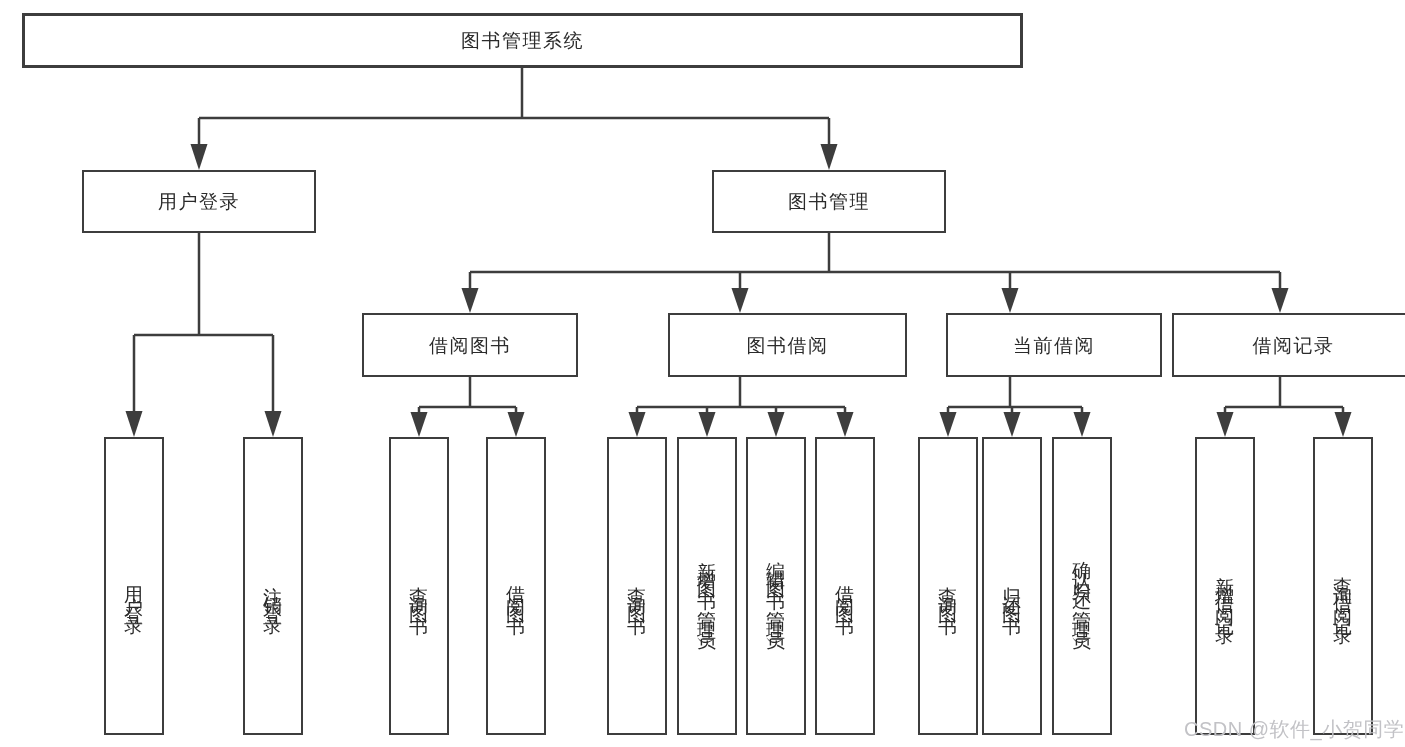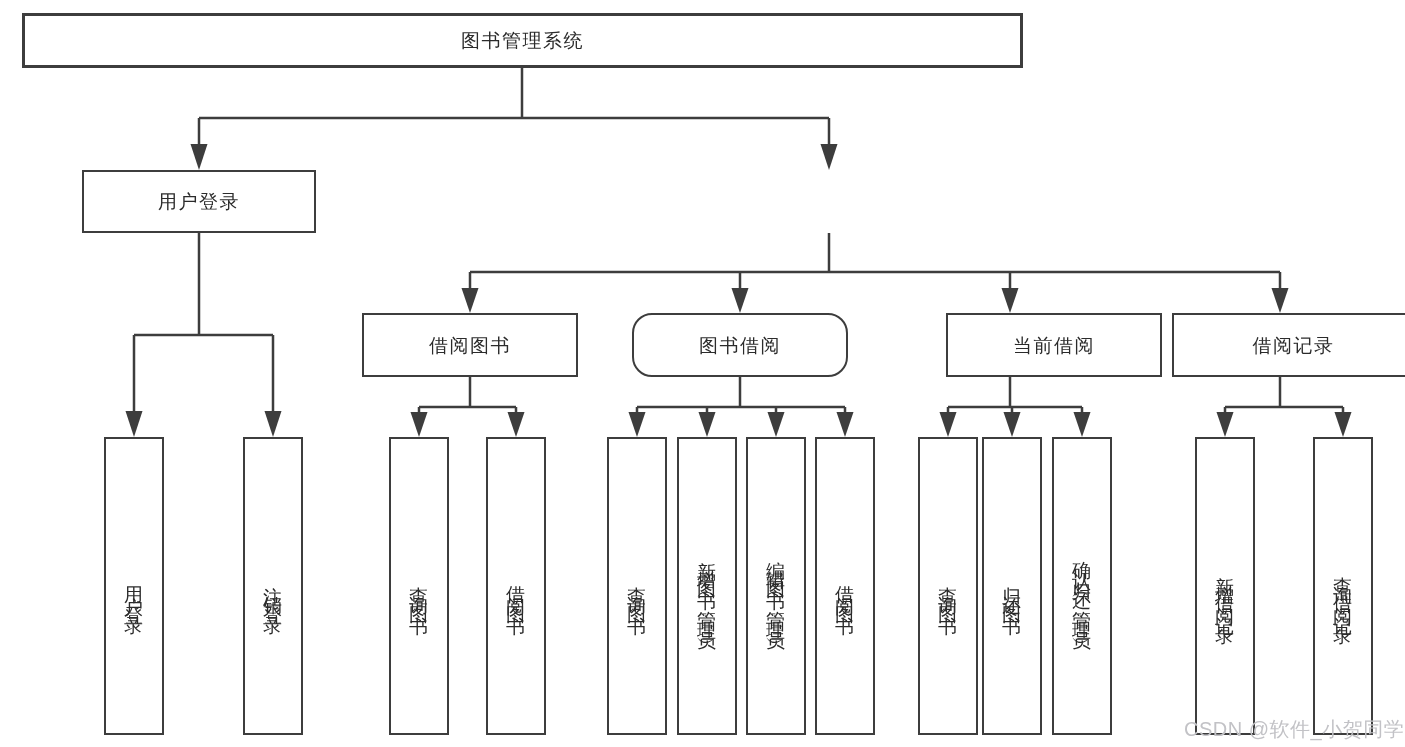--- a/index.html
+++ b/index.html
@@ -105,23 +105,24 @@
       <polygon points="1073.5,412 1090.5,412 1082,437"></polygon>
 
       <polygon points="1216.5,412 1233.5,412 1225,437"></polygon>
       <polygon points="1334.5,412 1351.5,412 1343,437"></polygon>
     </g>
   </svg>
 
   <div class="node root h" style="left:22px; top:13px; width:1001px; height:55px;">图书管理系统</div>
 
   <div class="node h" style="left:82px; top:170px; width:234px; height:63px;">用户登录</div>
+  <div class="node h" style="left:712px; top:170px; width:234px; height:63px;">图书管理</div>
 
   <div class="node h" style="left:362px; top:313px; width:216px; height:64px;">借阅图书</div>
-  <div class="node h" style="left:632px; top:313px; width:216px; height:64px;border-radius:20px;">图书借阅</div>
+  <div class="node h" style="left:668px; top:313px; width:239px; height:64px;">图书借阅</div>
   <div class="node h" style="left:946px; top:313px; width:216px; height:64px;">当前借阅</div>
   <div class="node h" style="left:1172px; top:313px; width:243px; height:64px;">借阅记录</div>
 
   <div class="node v" style="left:104px; top:437px; width:60px; height:298px;">用户登录</div>
   <div class="node v" style="left:243px; top:437px; width:60px; height:298px;">注销登录</div>
 
   <div class="node v" style="left:389px; top:437px; width:60px; height:298px;">查询图书</div>
   <div class="node v" style="left:486px; top:437px; width:60px; height:298px;">借阅图书</div>
 
   <div class="node v" style="left:607px; top:437px; width:60px; height:298px;">查询图书</div>

